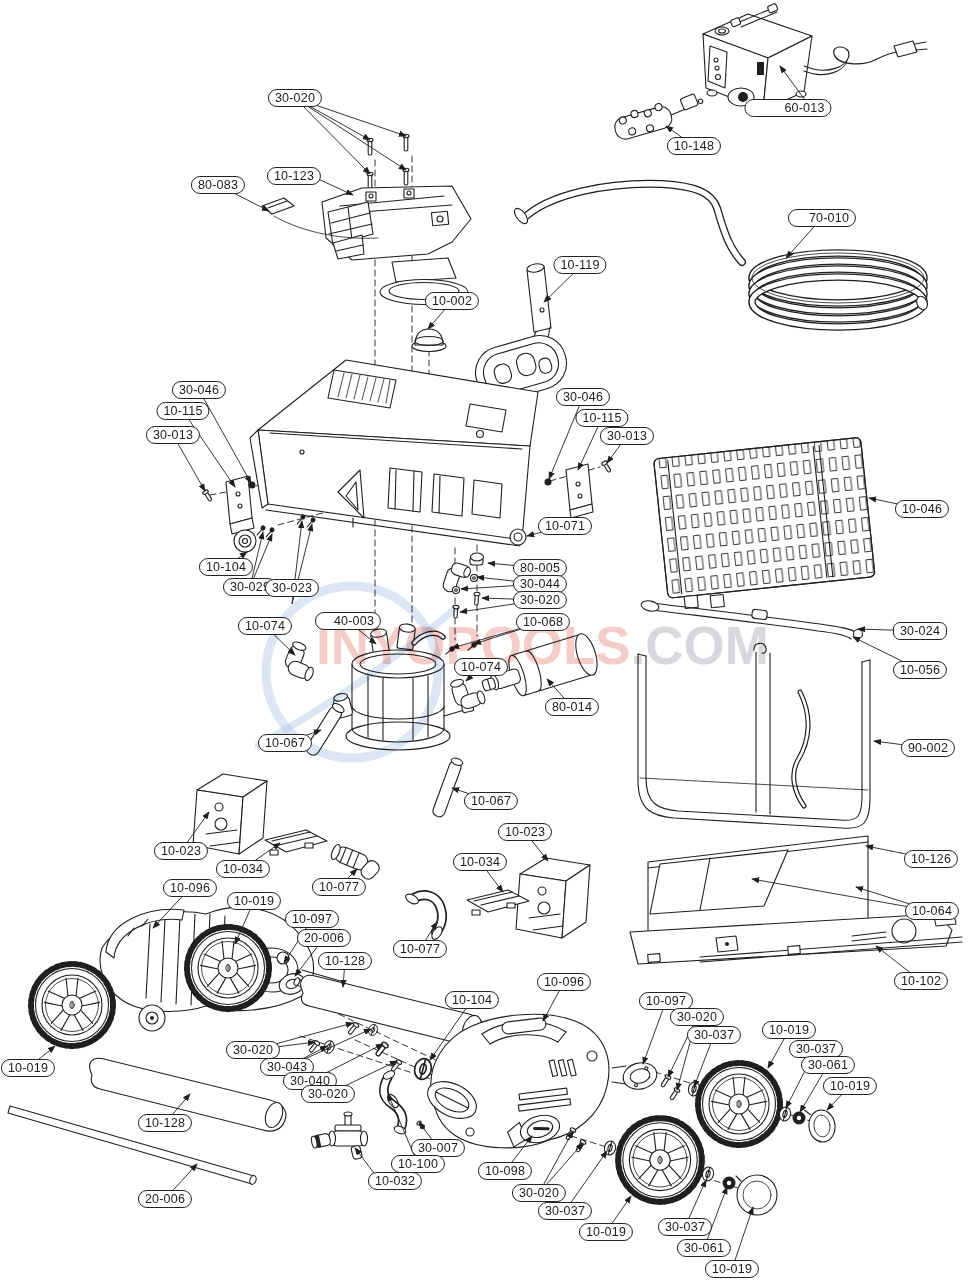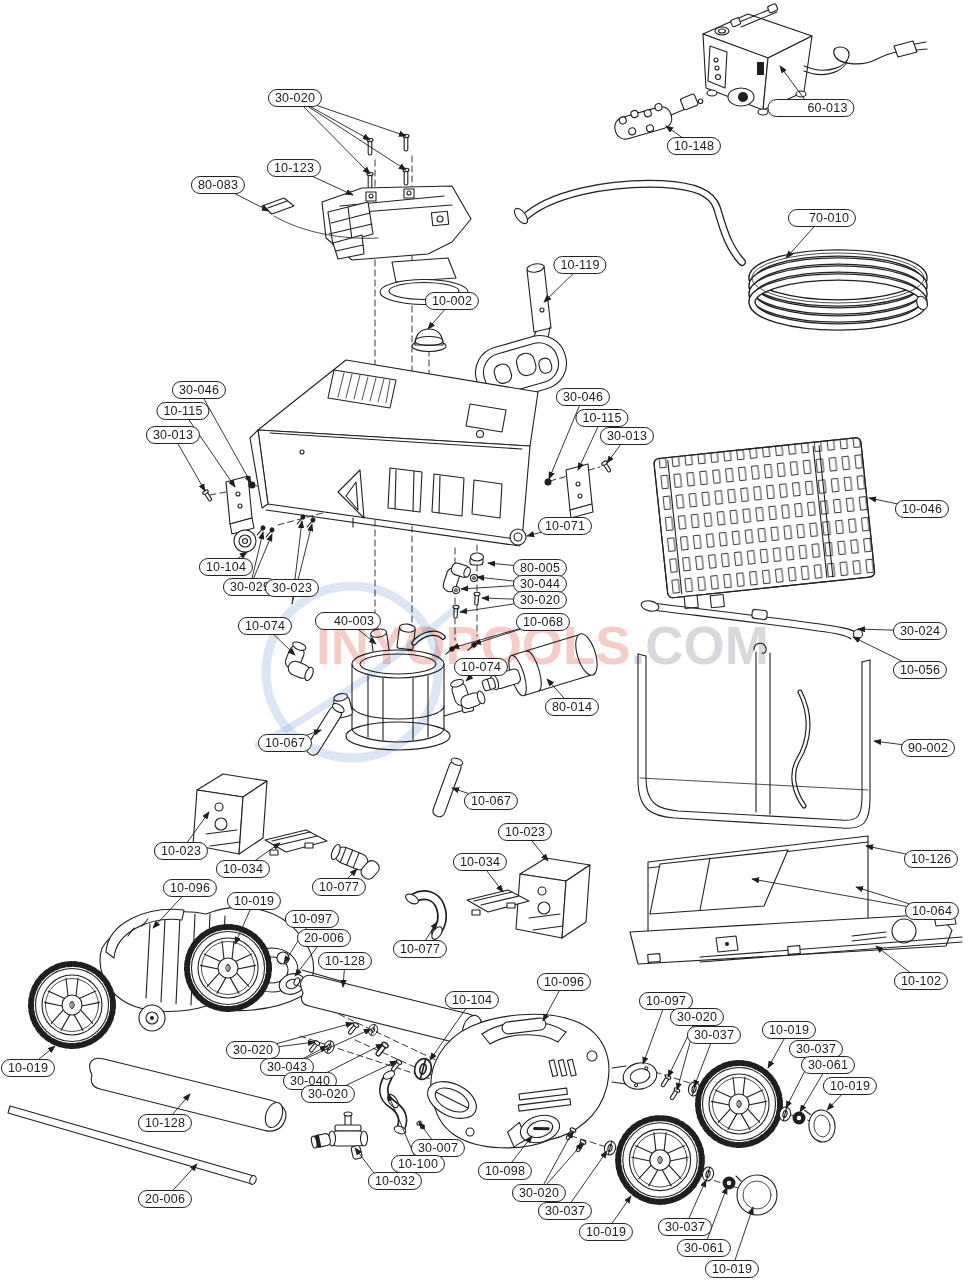--- a/index.html
+++ b/index.html
@@ -677,42 +677,42 @@
 <svg class="wm-swirl" width="980" height="1286">
   <circle cx="352" cy="672" r="86" style="fill:none;stroke:#a9c0e4;stroke-width:9;opacity:.4"></circle>
   <path d="M258,745 C330,706 398,657 456,608" style="fill:none;stroke:#a9c0e4;stroke-width:7;opacity:.4;stroke-linecap:round"></path>
 </svg>
 <div class="wm">
   <span class="wm-main" style="color: rgb(232, 137, 124);">INYOPOOLS</span><span class="wm-com" style="color: rgb(168, 172, 178);">.COM</span>
 </div>
 
 <div id="labels">
       <div class="pill" style="left: 295px; top: 98px;">30-020</div>
-      <div class="pill" style="left: 294px; top: 168px;">10-123</div>
+      <div class="pill" style="left: 294px; top: 176px;">10-123</div>
       <div class="pill" style="left: 218px; top: 185px;">80-083</div>
-      <div class="pill" style="left: 811px; top: 108px; padding-left: 39px;">60-013</div>
+      <div class="pill" style="left: 788px; top: 108px; padding-left: 39px;">60-013</div>
       <div class="pill" style="left: 694px; top: 146px;">10-148</div>
       <div class="pill" style="left: 822px; top: 218px; padding-left: 20px;">70-010</div>
       <div class="pill" style="left: 580px; top: 265px;">10-119</div>
       <div class="pill" style="left: 452px; top: 301px;">10-002</div>
       <div class="pill" style="left: 199px; top: 390px;">30-046</div>
       <div class="pill" style="left: 183px; top: 411px;">10-115</div>
       <div class="pill" style="left: 173px; top: 435px;">30-013</div>
       <div class="pill" style="left: 583px; top: 397px;">30-046</div>
       <div class="pill" style="left: 602px; top: 418px;">10-115</div>
       <div class="pill" style="left: 627px; top: 436px;">30-013</div>
       <div class="pill" style="left: 922px; top: 509px;">10-046</div>
       <div class="pill" style="left: 565px; top: 526px;">10-071</div>
       <div class="pill" style="left: 226px; top: 567px;">10-104</div>
       <div class="pill" style="left: 250px; top: 587px;">30-029</div>
       <div class="pill" style="left: 540px; top: 568px;">80-005</div>
       <div class="pill" style="left: 540px; top: 584px;">30-044</div>
       <div class="pill" style="left: 292px; top: 588px;">30-023</div>
       <div class="pill" style="left: 540px; top: 600px;">30-020</div>
-      <div class="pill" style="left: 920px; top: 631px;">30-024</div>
+      <div class="pill" style="left: 920px; top: 631px; border-radius: 7px;">30-024</div>
       <div class="pill" style="left: 265px; top: 626px;">10-074</div>
       <div class="pill" style="left: 348px; top: 621px; padding-left: 18px;">40-003</div>
       <div class="pill" style="left: 543px; top: 622px;">10-068</div>
       <div class="pill" style="left: 920px; top: 670px;">10-056</div>
       <div class="pill" style="left: 481px; top: 667px;">10-074</div>
       <div class="pill" style="left: 572px; top: 707px;">80-014</div>
       <div class="pill" style="left: 928px; top: 748px;">90-002</div>
       <div class="pill" style="left: 285px; top: 743px;">10-067</div>
       <div class="pill" style="left: 491px; top: 801px;">10-067</div>
       <div class="pill" style="left: 181px; top: 851px;">10-023</div>

